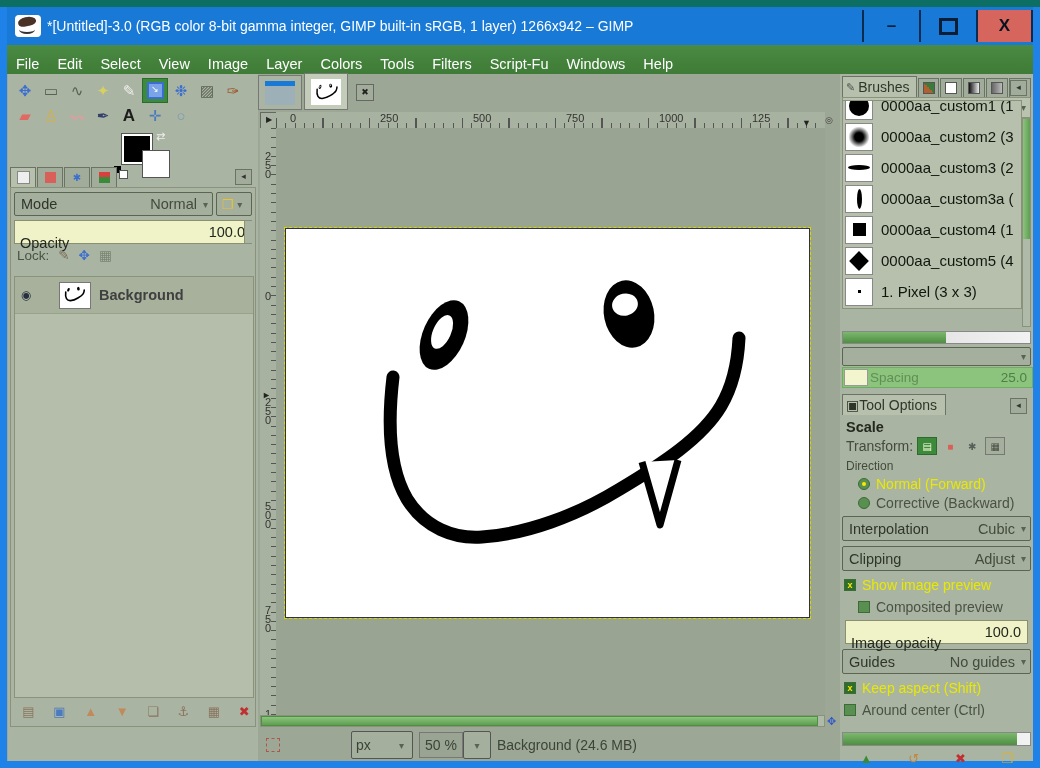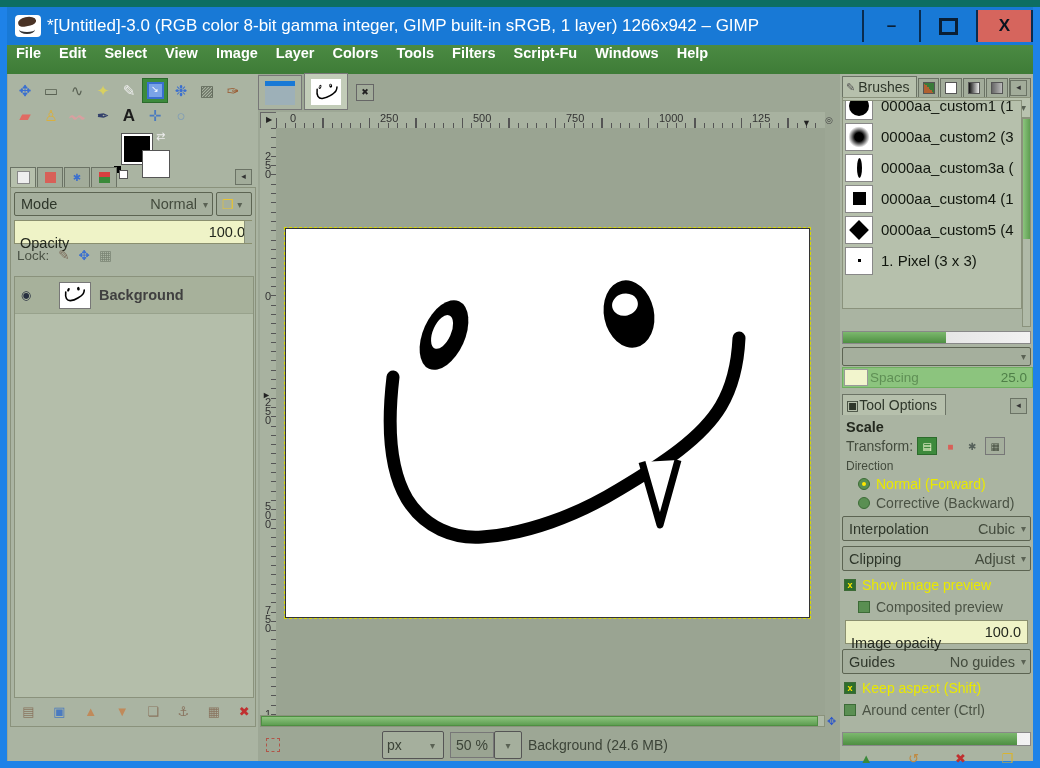--- a/index.html
+++ b/index.html
@@ -8,28 +8,28 @@
        background:#1e82e8;}
   .abs{position:absolute;}
   
   #topstrip{left:0;top:0;width:1040px;height:7px;background:#0d6e63;}
   #titlebar{left:7px;top:7px;width:1026px;height:38px;background:#1879d6;color:#fff;
             display:flex;align-items:center;}
   #wicon{width:26px;height:22px;margin:0 6px 0 8px;background:#fff;border-radius:4px;
          position:relative;overflow:hidden;flex:0 0 auto;}
   #wicon:before{content:"";position:absolute;left:3px;top:2px;width:18px;height:9px;background:#4a3326;border-radius:50% 60% 40% 40%;transform:rotate(-12deg);}
   #wicon:after{content:"";position:absolute;left:4px;bottom:3px;width:16px;height:7px;border-bottom:2px solid #333;border-radius:50%;}
-  #wtitle{font-size:17px;white-space:nowrap;flex:1 1 auto;}
+  #wtitle{font-size:14px;white-space:nowrap;flex:1 1 auto;}
   .winbtn{width:57px;height:32px;margin-top:0;display:flex;align-items:center;justify-content:center;
           font-size:17px;font-weight:bold;border-left:2px solid #092c50;box-sizing:border-box;color:#09131f;}
   #btn-min,#btn-max{background:#1879d6;color:#0a1f35;}
   #btn-close{background:#d6655d;border-right:2px solid #092c50;}
   .maxglyph{width:13px;height:11px;border:3px solid #0a1f35;}
   #menubar{left:7px;top:45px;width:1026px;height:38px;background:linear-gradient(#4b8a43,#3a7733);
-           color:#fff;display:flex;align-items:flex-start;font-size:14.5px;font-weight:bold;}
+           color:#fff;display:flex;align-items:center;font-size:14.5px;}
   #menubar span{padding:0 9px;}
   
   #main{left:7px;top:74px;width:1026px;height:687px;background:#9da795;}
   
   #leftdock{left:1px;top:0;width:250px;height:687px;background:#aab4a2;}
   .toolgrid{left:4px;top:4px;width:242px;}
   .trow{display:flex;}
   .tool{width:26px;height:25px;display:flex;align-items:center;justify-content:center;font-size:15px;color:#5a6254;}
   .tool.active{background:#3d8a3c;border:1px solid #2c6b2c;box-sizing:border-box;}
   .scaleglyph{width:13px;height:13px;border:2px solid #3a6fd0;background:#7aa3e8;color:#fff;font-size:9px;line-height:11px;text-align:center;}
@@ -96,21 +96,21 @@
   #vruler .pmark{position:absolute;left:2px;top:262px;font-size:9px;color:#222;}
   #viewport{left:18px;top:54px;width:549px;height:587px;background:#9aa492;overflow:hidden;}
   #imgcanvas{position:absolute;left:9px;top:100px;width:523px;height:388px;background:#fff;
              outline:1px dashed #d9d900;border:1px solid #333;}
   #hscroll{left:2px;top:641px;width:565px;height:12px;background:#b0baa8;border:1px solid #8a927c;box-sizing:border-box;}
   #hscroll .thumbbar{height:100%;width:99%;background:linear-gradient(#8cc47e,#5f9e52);border:1px solid #4e8f42;box-sizing:border-box;}
   #navbtn{left:569px;top:641px;width:12px;height:12px;color:#2f58c9;font-size:11px;line-height:12px;}
   #statusbar{left:0;top:655px;width:581px;height:32px;display:flex;align-items:center;font-size:14px;color:#3c4438;}
   #qmask{width:12px;height:12px;border:1px dashed #b05548;margin:0 6px 0 8px;}
   .statcombo{border:1px solid #555;background:#a5af9d;height:26px;display:flex;align-items:center;padding:0 4px;border-radius:2px;}
-  #unitbox{margin-left:96px;width:52px;justify-content:space-between;}
+  #unitbox{margin-left:65px;width:52px;justify-content:space-between;}
   #zoomval{margin-left:6px;background:#9aa492;border:1px solid #777;height:24px;display:flex;align-items:center;padding:0 5px;}
   #zoombox{width:18px;justify-content:center;height:26px;}
   #statustext{margin-left:6px;}
   
   #rightdock{left:833px;top:0;width:193px;height:687px;background:#aab4a2;}
   #brushhead{left:2px;top:2px;width:189px;height:21px;display:flex;align-items:flex-end;}
   .btabmain{height:20px;background:#b6c0ac;border:1px solid #6b7365;border-bottom:none;display:flex;align-items:center;
             font-size:14px;color:#2e362a;padding:0 6px 0 3px;}
   .btabmain .bic{font-size:11px;color:#555;margin-right:3px;}
   .minitab{width:21px;height:18px;border:1px solid #6b7365;border-bottom:none;background:#a2ac9a;margin-left:1px;
@@ -462,20 +462,26 @@
           <span>0000aa_custom1 (1</span>
         </div>
         <div class="brow">
           <span class="bthumb">
               <span class="bs-fuzzy"></span>
             </span>
           <span>0000aa_custom2 (3</span>
         </div>
         <div class="brow">
           <span class="bthumb">
+              <span class="bs-hsliver"></span>
+            </span>
+          <span>0000aa_custom3 (2</span>
+        </div>
+        <div class="brow">
+          <span class="bthumb">
               <span class="bs-vsliver"></span>
             </span>
           <span>0000aa_custom3a (</span>
         </div>
         <div class="brow">
           <span class="bthumb">
               <span class="bs-square"></span>
             </span>
           <span>0000aa_custom4 (1</span>
         </div>

